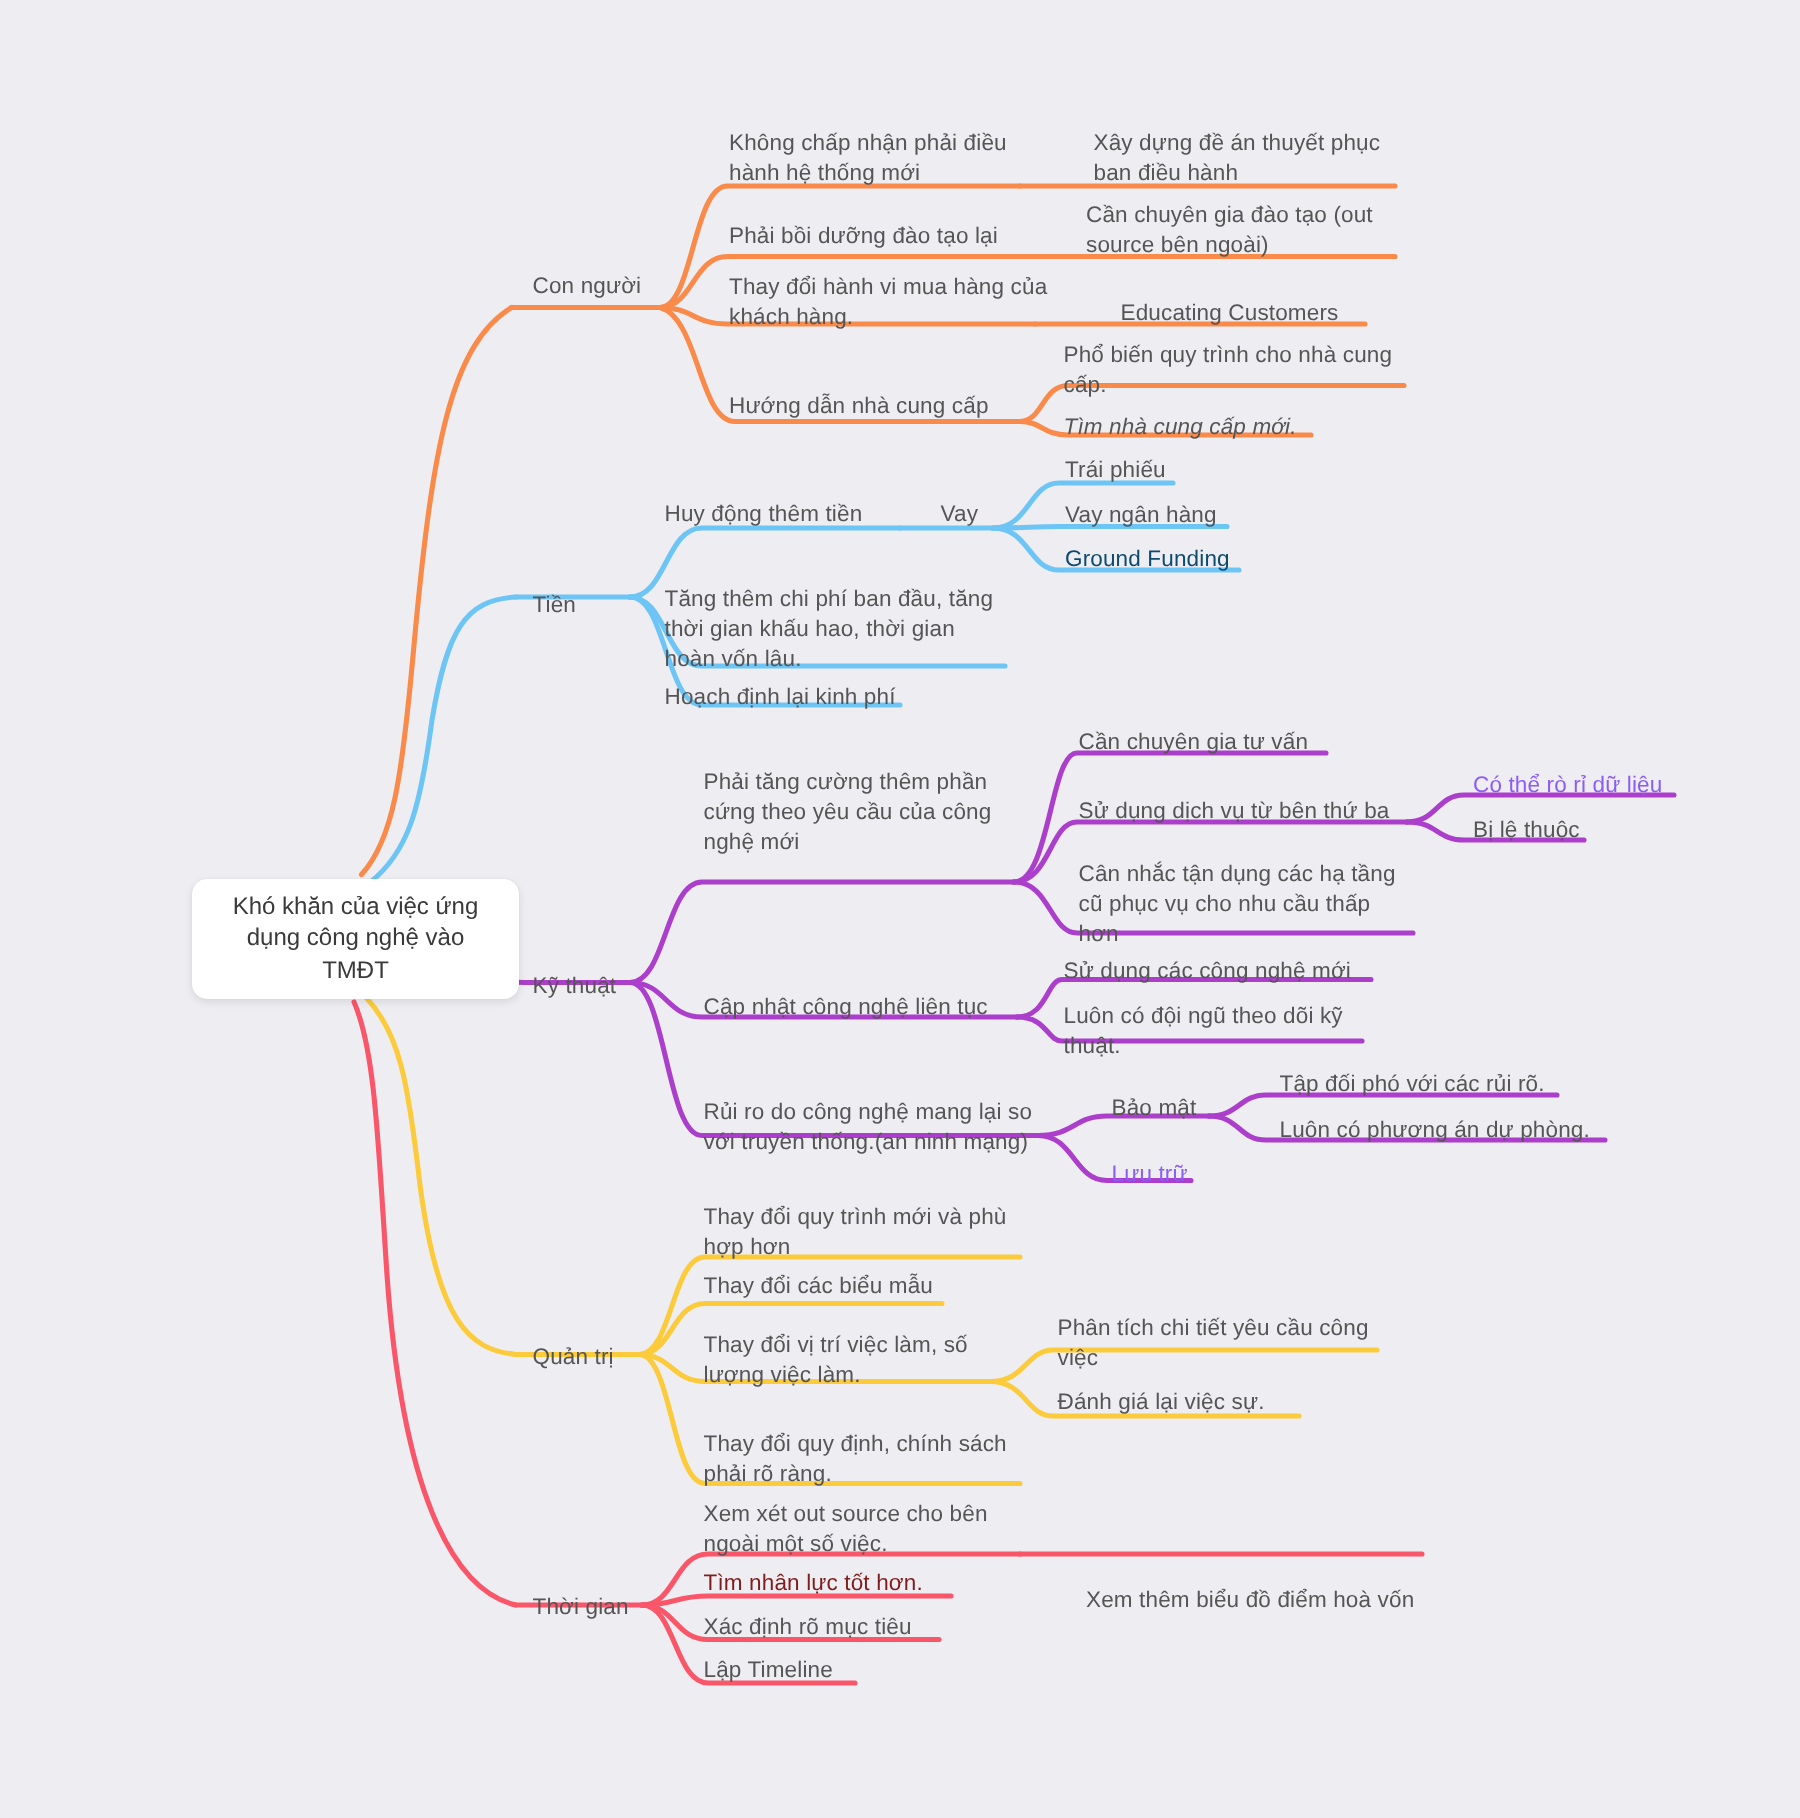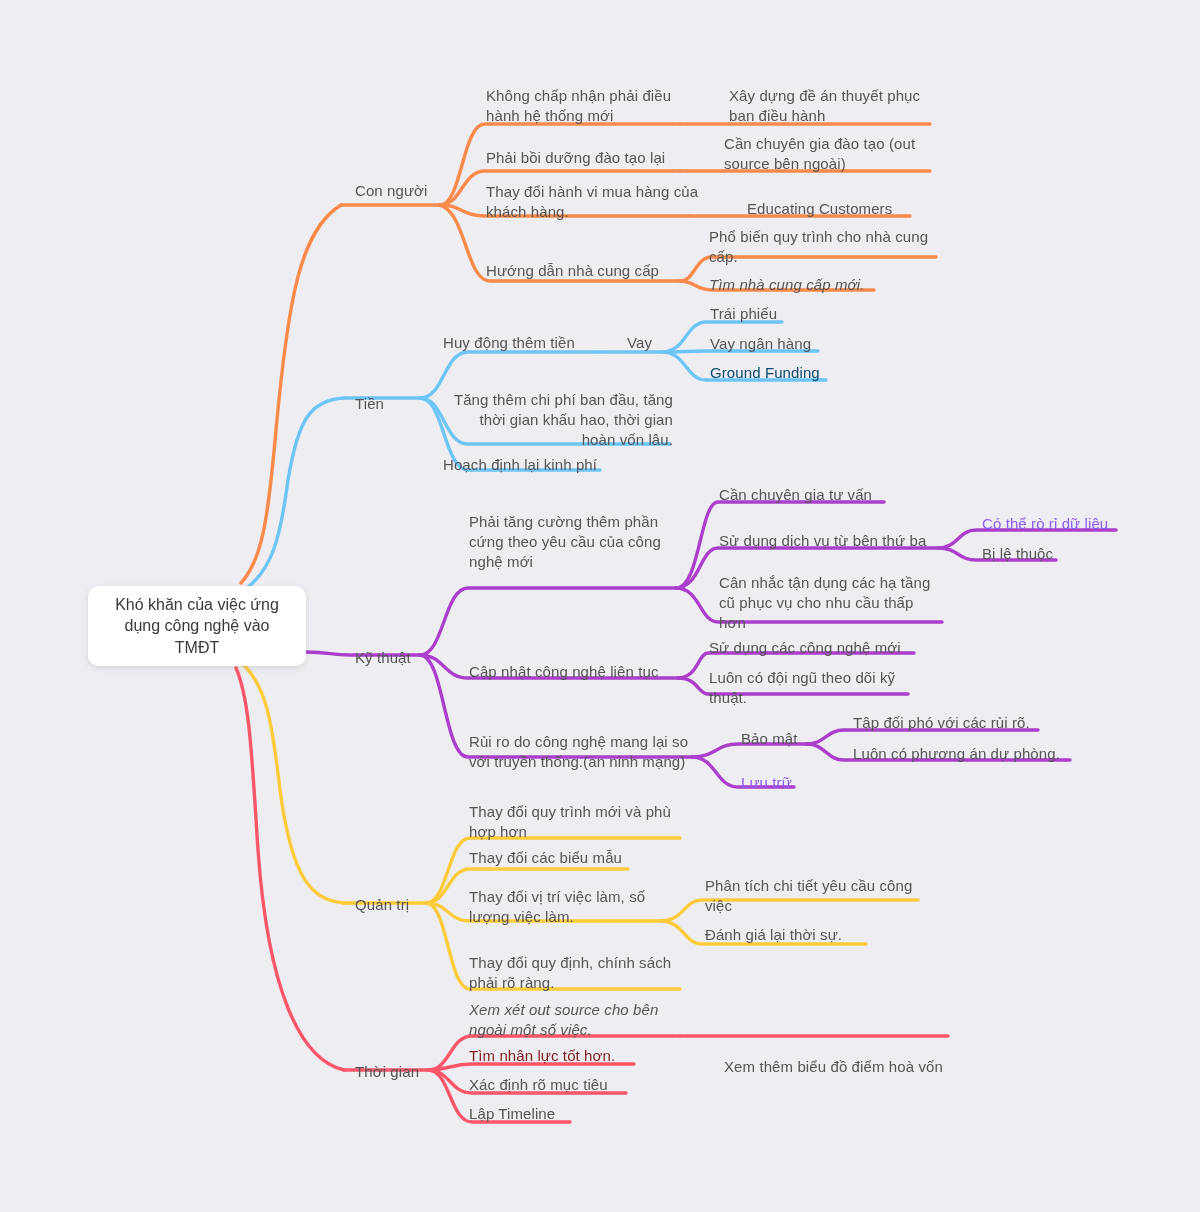--- a/index.html
+++ b/index.html
@@ -44,20 +44,21 @@
     box-shadow: 0 2px 6px rgba(0,0,0,0.10), 0 0 1px rgba(0,0,0,0.08);
     display: flex;
     align-items: center;
     justify-content: center;
     text-align: center;
     font-size: 16px;
     line-height: 1.35;
     color: #3a3a3a;
     padding: 8px 14px;
     box-sizing: border-box;
+    margin-left: 40px;
   }
 </style>
 </head>
 <body style="background: rgb(238, 237, 242);">
 
 <div id="mindmap">
 
   <svg class="branch-layer" viewBox="0 0 1200 1212" xmlns="http://www.w3.org/2000/svg">
     <g id="edges-con_nguoi">
         <path d="M 241,583 C 262,560 268,520 276,430 C 288,300 300,230 341,205" fill="none" stroke="#F98A4A" stroke-width="3.4" stroke-linecap="round" stroke-linejoin="round"></path>
@@ -133,21 +134,21 @@
       <div class="node-label" style="left: 747px; top: 199px; width: 166px; color: rgb(85, 85, 85);">Educating Customers</div>
       <div class="node-label" style="left: 486px; top: 261px; width: 190px; color: rgb(85, 85, 85);">Hướng dẫn nhà cung cấp</div>
       <div class="node-label" style="left: 709px; top: 227px; width: 228px; color: rgb(85, 85, 85);">Phổ biến quy trình cho nhà cung cấp.</div>
       <div class="node-label" style="left: 709px; top: 275px; width: 170px; color: rgb(85, 85, 85); font-style: italic;">Tìm nhà cung cấp mới.</div>
       <div class="node-label" style="left: 355px; top: 394px; width: 60px; color: rgb(85, 85, 85);">Tiền</div>
       <div class="node-label" style="left: 443px; top: 333px; width: 160px; color: rgb(85, 85, 85);">Huy động thêm tiền</div>
       <div class="node-label" style="left: 627px; top: 333px; width: 40px; color: rgb(85, 85, 85);">Vay</div>
       <div class="node-label" style="left: 710px; top: 304px; width: 90px; color: rgb(85, 85, 85);">Trái phiếu</div>
       <div class="node-label" style="left: 710px; top: 334px; width: 120px; color: rgb(85, 85, 85);">Vay ngân hàng</div>
       <div class="node-label" style="left: 710px; top: 363px; width: 125px; color: #0c4a6e;">Ground Funding</div>
-      <div class="node-label" style="left: 443px; top: 390px; width: 230px; color: rgb(85, 85, 85); text-align: right;">Tăng thêm chi phí ban đầu, tăng thời gian khấu hao, thời gian hoàn vốn lâu.</div>
+      <div class="node-label" style="left: 443px; top: 390px; width: 230px; color: rgb(85, 85, 85);">Tăng thêm chi phí ban đầu, tăng thời gian khấu hao, thời gian hoàn vốn lâu.</div>
       <div class="node-label" style="left: 443px; top: 455px; width: 170px; color: rgb(85, 85, 85);">Hoạch định lại kinh phí</div>
       <div class="node-label" style="left: 355px; top: 648px; width: 80px; color: rgb(85, 85, 85);">Kỹ thuật</div>
       <div class="node-label" style="left: 469px; top: 512px; width: 205px; color: rgb(85, 85, 85);">Phải tăng cường thêm phần cứng theo yêu cầu của công nghệ mới</div>
       <div class="node-label" style="left: 719px; top: 485px; width: 170px; color: rgb(85, 85, 85);">Cần chuyên gia tư vấn</div>
       <div class="node-label" style="left: 719px; top: 531px; width: 220px; color: rgb(85, 85, 85);">Sử dụng dịch vụ từ bên thứ ba</div>
       <div class="node-label" style="left: 982px; top: 514px; width: 140px; color: #8b5cf6;">Có thể rò rỉ dữ liệu</div>
       <div class="node-label" style="left: 982px; top: 544px; width: 80px; color: rgb(85, 85, 85);">Bị lệ thuộc</div>
       <div class="node-label" style="left: 719px; top: 573px; width: 222px; color: rgb(85, 85, 85);">Cân nhắc tận dụng các hạ tầng cũ phục vụ cho nhu cầu thấp hơn</div>
       <div class="node-label" style="left: 469px; top: 662px; width: 210px; color: rgb(85, 85, 85);">Cập nhật công nghệ liên tục</div>
       <div class="node-label" style="left: 709px; top: 638px; width: 210px; color: rgb(85, 85, 85);">Sử dụng các công nghệ mới</div>
@@ -155,23 +156,23 @@
       <div class="node-label" style="left: 469px; top: 732px; width: 225px; color: rgb(85, 85, 85);">Rủi ro do công nghệ mang lại so với truyền thống.(an ninh mạng)</div>
       <div class="node-label" style="left: 741px; top: 729px; width: 68px; color: rgb(85, 85, 85);">Bảo mật</div>
       <div class="node-label" style="left: 853px; top: 713px; width: 190px; color: rgb(85, 85, 85);">Tập đối phó với các rủi rõ.</div>
       <div class="node-label" style="left: 853px; top: 744px; width: 220px; color: rgb(85, 85, 85);">Luôn có phương án dự phòng.</div>
       <div class="node-label" style="left: 741px; top: 773px; width: 60px; color: #8b5cf6;">Lưu trữ</div>
       <div class="node-label" style="left: 355px; top: 895px; width: 75px; color: rgb(85, 85, 85);">Quản trị</div>
       <div class="node-label" style="left: 469px; top: 802px; width: 215px; color: rgb(85, 85, 85);">Thay đổi quy trình mới và phù hợp hơn</div>
       <div class="node-label" style="left: 469px; top: 848px; width: 165px; color: rgb(85, 85, 85);">Thay đổi các biểu mẫu</div>
       <div class="node-label" style="left: 469px; top: 887px; width: 200px; color: rgb(85, 85, 85);">Thay đổi vị trí việc làm, số lượng việc làm.</div>
       <div class="node-label" style="left: 705px; top: 876px; width: 215px; color: rgb(85, 85, 85);">Phân tích chi tiết yêu cầu công việc</div>
-      <div class="node-label" style="left: 705px; top: 925px; width: 160px; color: rgb(85, 85, 85);">Đánh giá lại thời sự.</div>
+      <div class="node-label" style="left: 705px; top: 925px; width: 160px; color: rgb(85, 85, 85);">Đánh giá lại việc sự.</div>
       <div class="node-label" style="left: 469px; top: 953px; width: 215px; color: rgb(85, 85, 85);">Thay đổi quy định, chính sách phải rõ ràng.</div>
       <div class="node-label" style="left: 355px; top: 1062px; width: 85px; color: rgb(85, 85, 85);">Thời gian</div>
-      <div class="node-label" style="left: 469px; top: 1000px; width: 200px; color: rgb(85, 85, 85); font-style: italic;">Xem xét out source cho bên ngoài một số việc.</div>
+      <div class="node-label" style="left: 469px; top: 1000px; width: 200px; color: rgb(85, 85, 85);">Xem xét out source cho bên ngoài một số việc.</div>
       <div class="node-label" style="left: 724px; top: 1017px; width: 230px; color: rgb(85, 85, 85); margin-top: 40px;">Xem thêm biểu đồ điểm hoà vốn</div>
       <div class="node-label" style="left: 469px; top: 1046px; width: 165px; color: #7f1d1d;">Tìm nhân lực tốt hơn.</div>
       <div class="node-label" style="left: 469px; top: 1075px; width: 160px; color: rgb(85, 85, 85);">Xác định rõ mục tiêu</div>
       <div class="node-label" style="left: 469px; top: 1104px; width: 105px; color: rgb(85, 85, 85);">Lập Timeline</div>
     </div>
 
 </div>
 
 </body></html>

